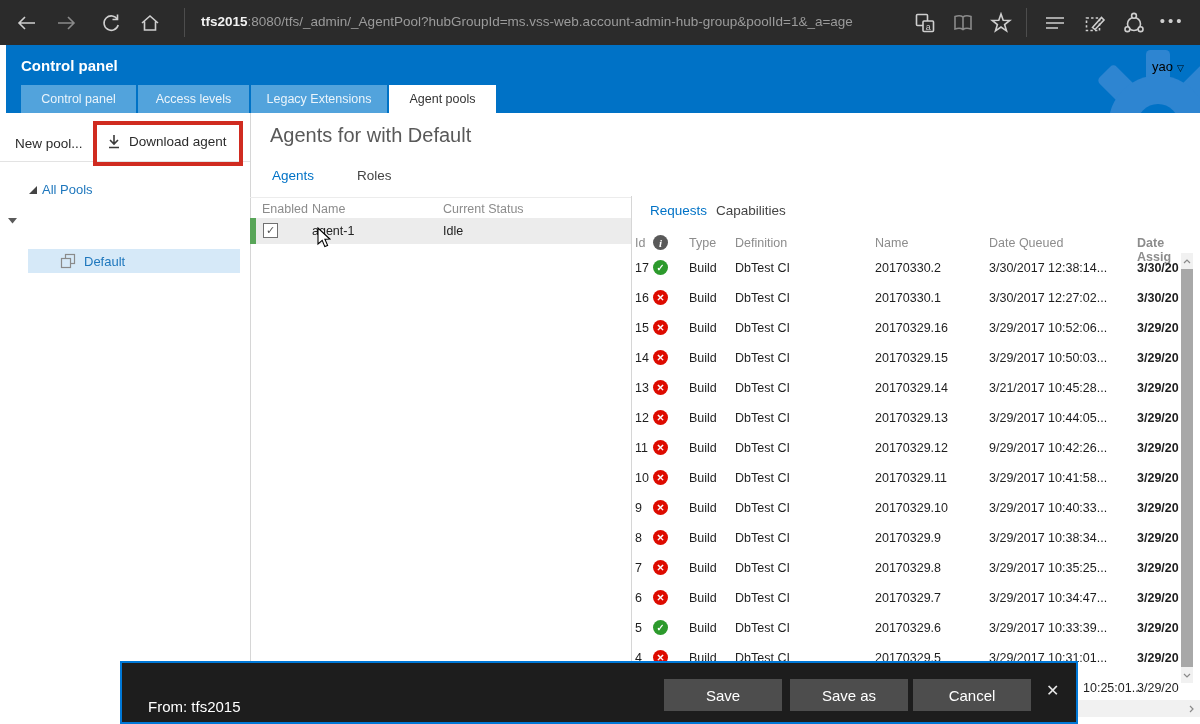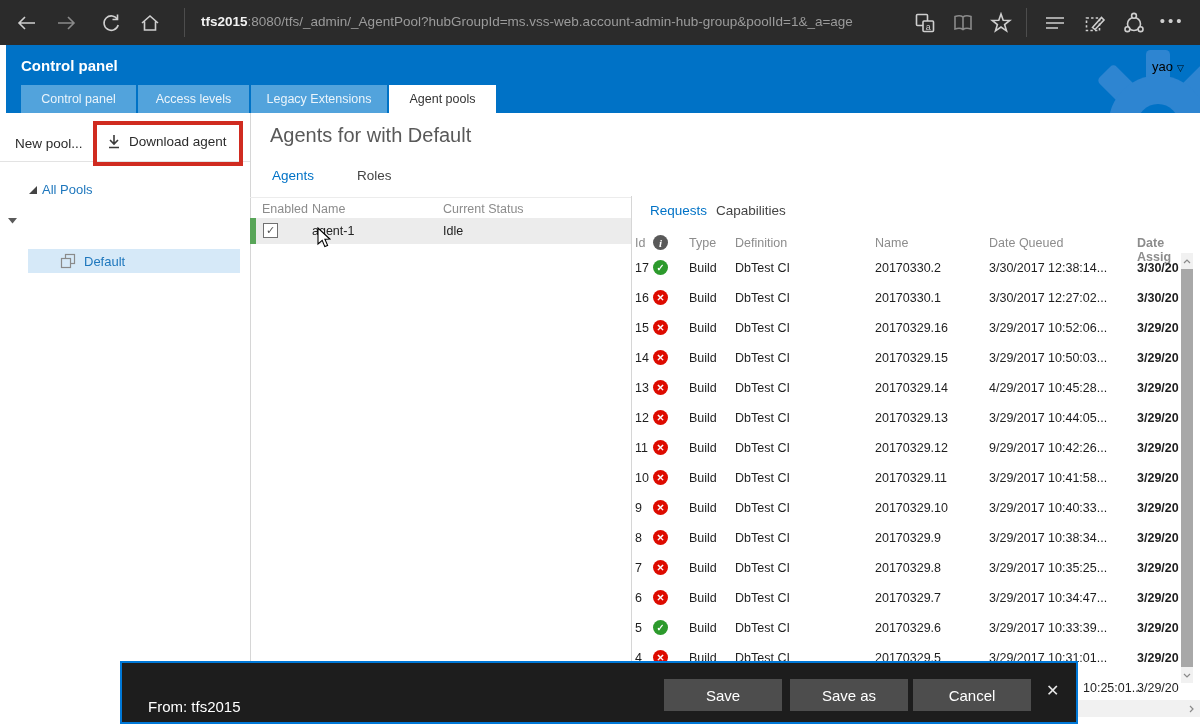--- a/index.html
+++ b/index.html
@@ -285,21 +285,21 @@
         <a class="cell c-name link">20170329.15</a>
         <span class="cell c-q">3/29/2017 10:50:03...</span>
         <span class="cell c-a">3/29/20</span>
       </div>
       <div class="req-row">
         <span class="cell c-id">13</span>
         <span class="cell c-info fail">✕</span>
         <span class="cell c-type">Build</span>
         <a class="cell c-def link">DbTest CI</a>
         <a class="cell c-name link">20170329.14</a>
-        <span class="cell c-q">4/29/2017 10:45:28...</span>
+        <span class="cell c-q">3/21/2017 10:45:28...</span>
         <span class="cell c-a">3/29/20</span>
       </div>
       <div class="req-row">
         <span class="cell c-id">12</span>
         <span class="cell c-info fail">✕</span>
         <span class="cell c-type">Build</span>
         <a class="cell c-def link">DbTest CI</a>
         <a class="cell c-name link">20170329.13</a>
         <span class="cell c-q">3/29/2017 10:44:05...</span>
         <span class="cell c-a">3/29/20</span>

